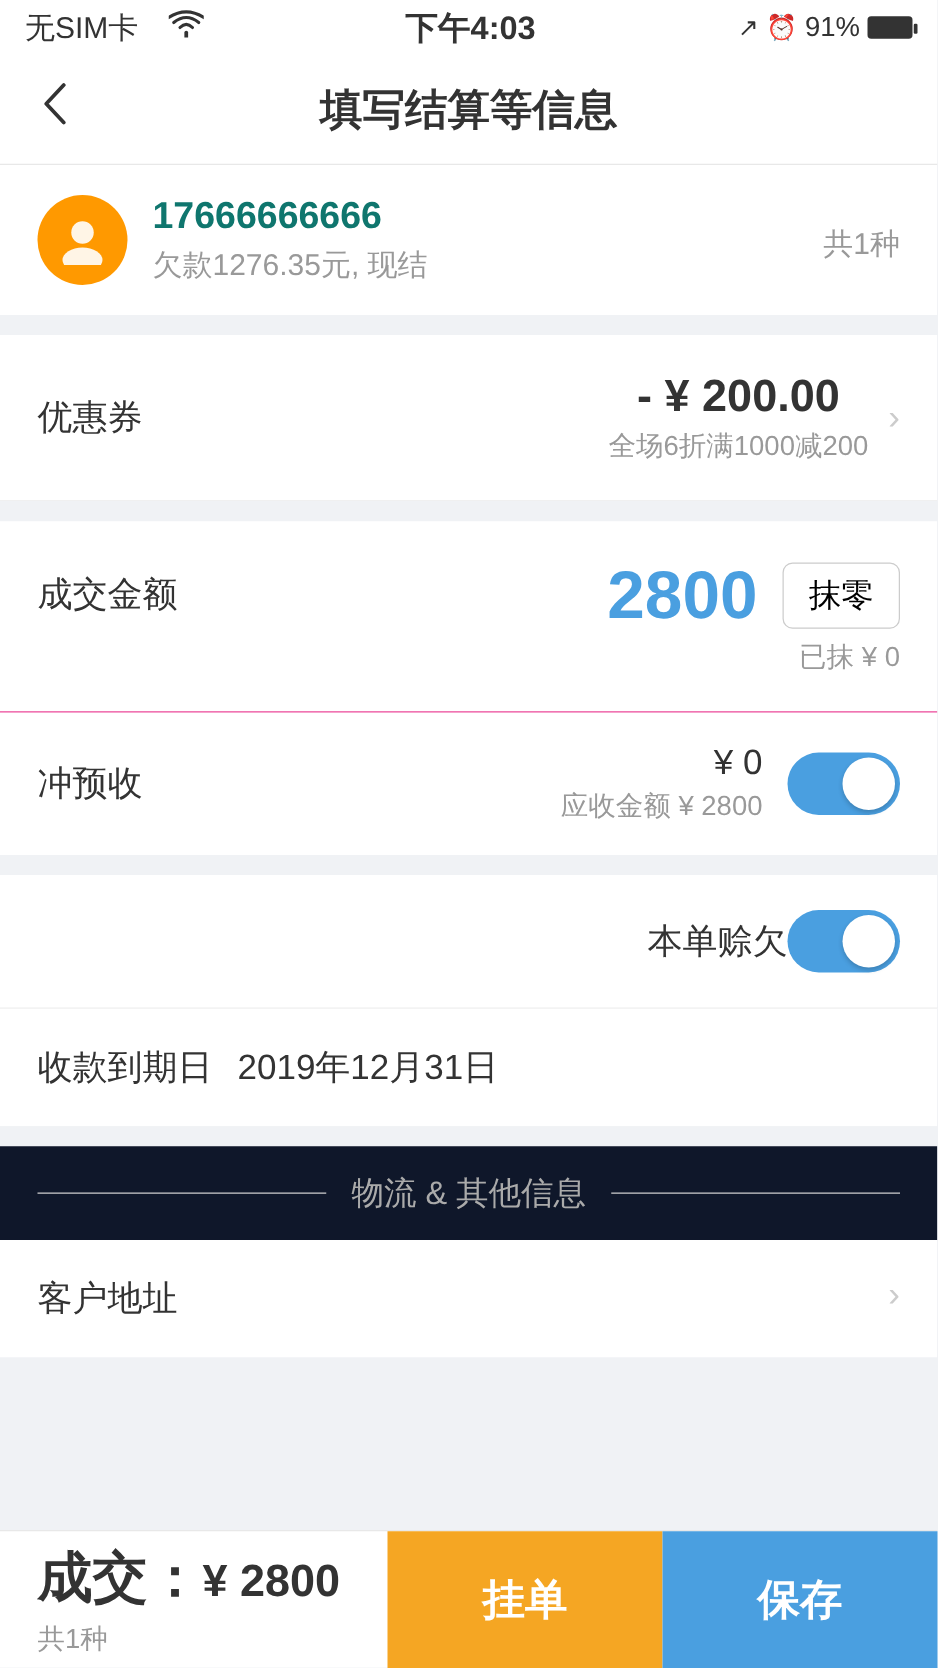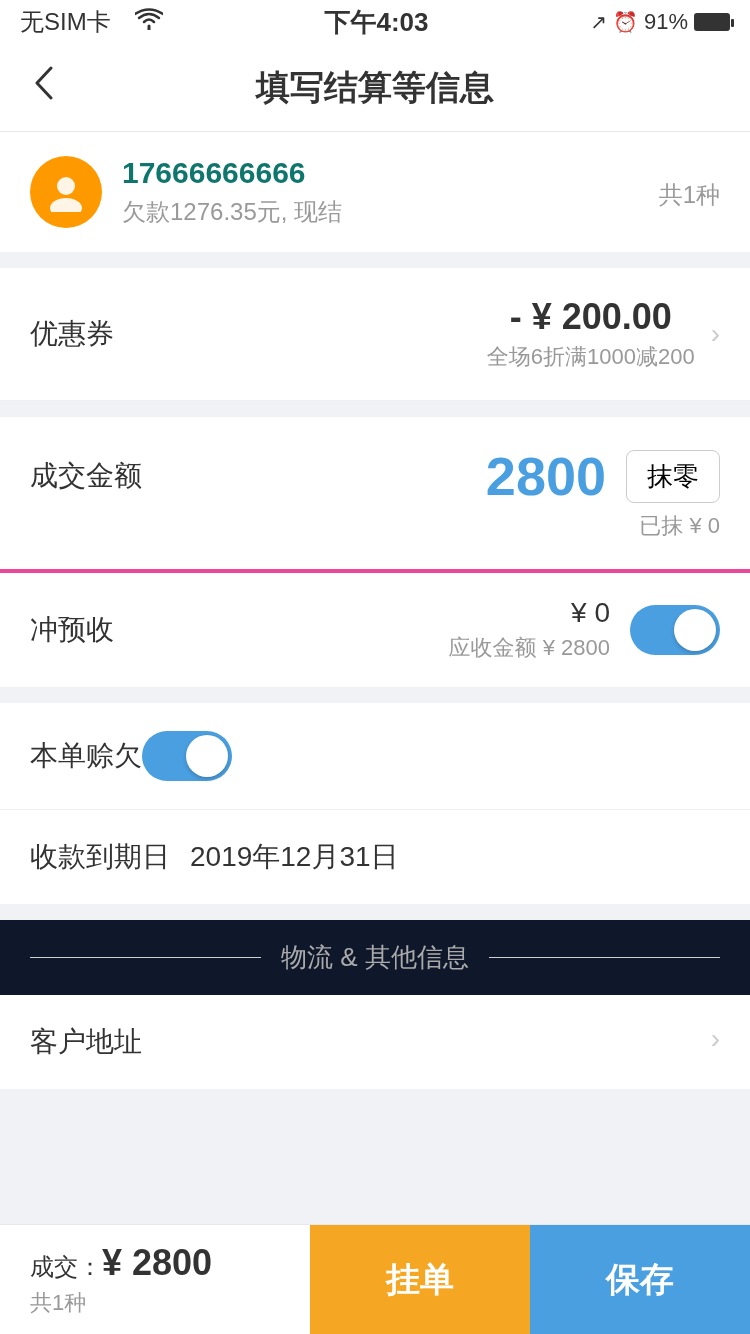--- a/index.html
+++ b/index.html
@@ -154,21 +154,21 @@
       width: 42px; height: 42px; border-radius: 50%;
       background: #fff; box-shadow: 0 2px 4px rgba(0,0,0,0.2);
     }
 
     
     .credit-section {
       background: #fff;
       padding: 28px 30px;
       display: flex;
       align-items: center;
-      justify-content: flex-start;
+      justify-content: flex-end;
       margin-bottom: 0;
     }
     .credit-label { font-size: 28px; color: #333; }
 
     
     .duedate-section {
       background: #fff;
       padding: 28px 30px;
       display: flex;
       align-items: center;
@@ -209,21 +209,21 @@
       background: #fff;
       display: flex;
       align-items: center;
       border-top: 1px solid #e8e8e8;
     }
     .footer-info {
       flex: 1;
       padding: 0 30px;
     }
     .footer-amount { font-size: 32px; color: #333; }
-    .footer-amount span { font-size: 24px; font-weight: 400; }
+    .footer-amount span { font-size: 44px; font-weight: 700; }
     .footer-count { font-size: 22px; color: #999; margin-top: 4px; }
     .footer-btn {
       width: 220px; height: 110px;
       display: flex; align-items: center; justify-content: center;
       font-size: 34px; font-weight: 600; color: #fff; cursor: pointer;
       border: none;
     }
     .btn-pending { background: #f5a623; }
     .btn-save { background: #4a9fe0; }
 
@@ -302,21 +302,21 @@
     <div class="transaction-row">
       <span class="transaction-label">成交金额</span>
       <div class="transaction-right">
         <span class="transaction-amount">2800</span>
         <button class="round-btn">抹零</button>
       </div>
     </div>
     <div class="transaction-sub">已抹  ¥ 0</div>
   </div>
 
-  <div class="advance-section" style="border-top:4px solid #ec4899;text-align:right;">
+  <div class="advance-section" style="border-top:1px solid #ec4899;text-align:right;">
     <span class="advance-label">冲预收</span>
     <div style="display:flex;align-items:center;gap:20px;">
       <div class="advance-right">
         <span class="advance-amount">¥ 0</span>
         <span class="advance-sub">应收金额 ¥ 2800</span>
       </div>
       <div class="toggle"></div>
     </div>
   </div>
 

